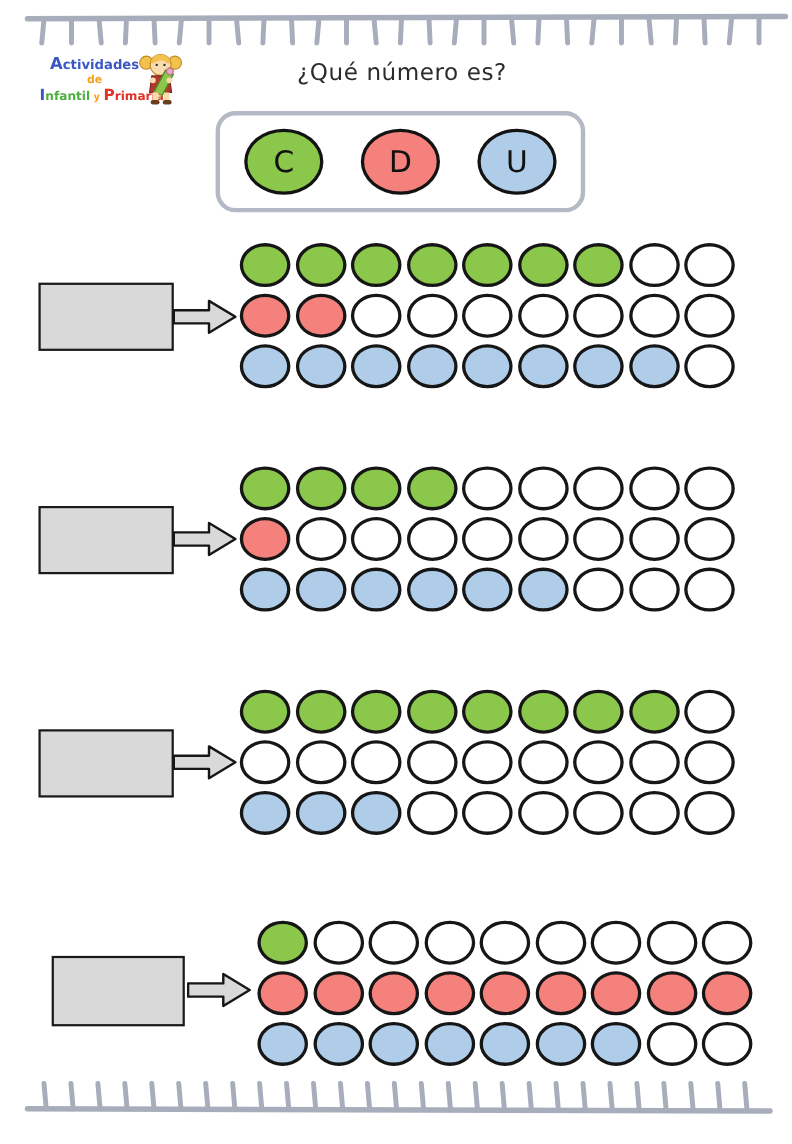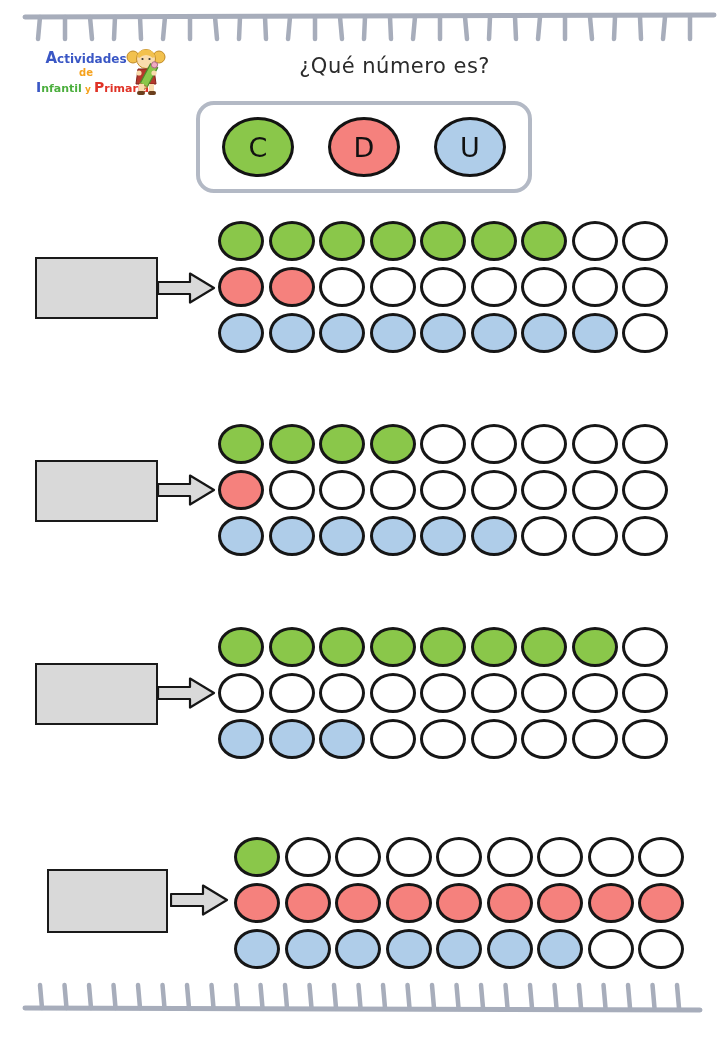--- a/index.html
+++ b/index.html
@@ -18,21 +18,21 @@
   .logo-line1{display:block;font-size:12px;}
   .logo-line1::first-letter{font-size:15px;}
   .logo-line2{display:block;font-size:10px;}
   .logo-line3{display:block;font-size:11px;white-space:nowrap;}
   .logo-line3 .cap{font-size:14px;}
   .logo-line3 .small{font-size:9px;}
   .mascot{position:absolute;left:88px;top:-4px;}
   
   .title{
     position:absolute;left:270px;top:54px;width:220px;
-    font-size:21px;color:#2b2b2b;letter-spacing:0.5px;text-align:right;
+    font-size:21px;color:#2b2b2b;letter-spacing:0.5px;text-align:left;
   }
   
   .legend{
     position:absolute;left:196px;top:101px;width:336px;height:92px;
     border:4px solid #B3B9C5;border-radius:18px;background:#fff;
     box-sizing:border-box;display:flex;align-items:center;
     justify-content:space-between;padding:0 22px;
   }
   .legend-dot{
     width:72px;height:60px;border:3.5px solid #131313;border-radius:50%;

